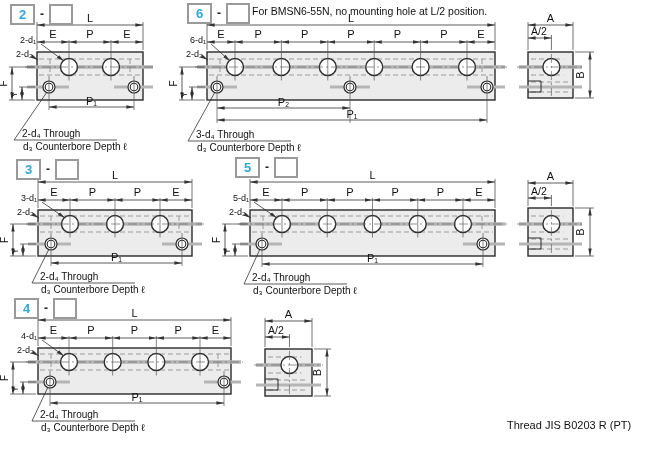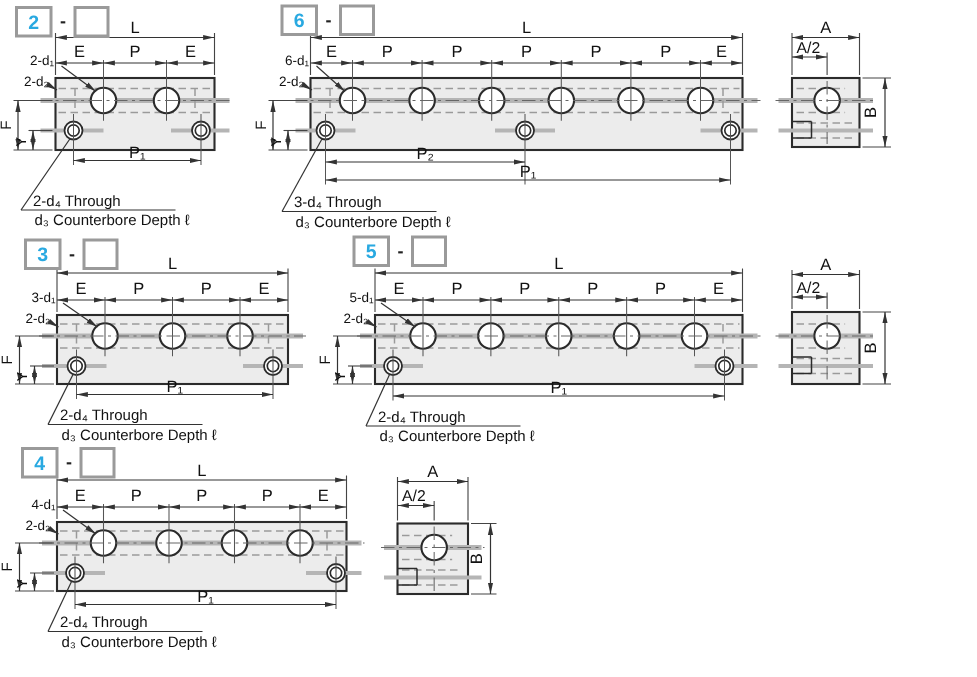--- a/index.html
+++ b/index.html
@@ -409,13 +409,15 @@
     <span class="tnum">5</span>
       <span class="tdash">-</span>
       <span class="tbox"></span>
   </div>
   <div class="tag" style="left:14px;top:298px">
     <span class="tnum">4</span>
       <span class="tdash">-</span>
       <span class="tbox"></span>
   </div>
 
+  <div class="floatnote" style="left:252px;top:5px">For BMSN6-55N, no mounting hole at L/2 position.</div>
+  <div class="floatnote" style="left:507px;top:419px;font-size:11px">Thread JIS B0203 R (PT)</div>
 </div>
 
 </body></html>

